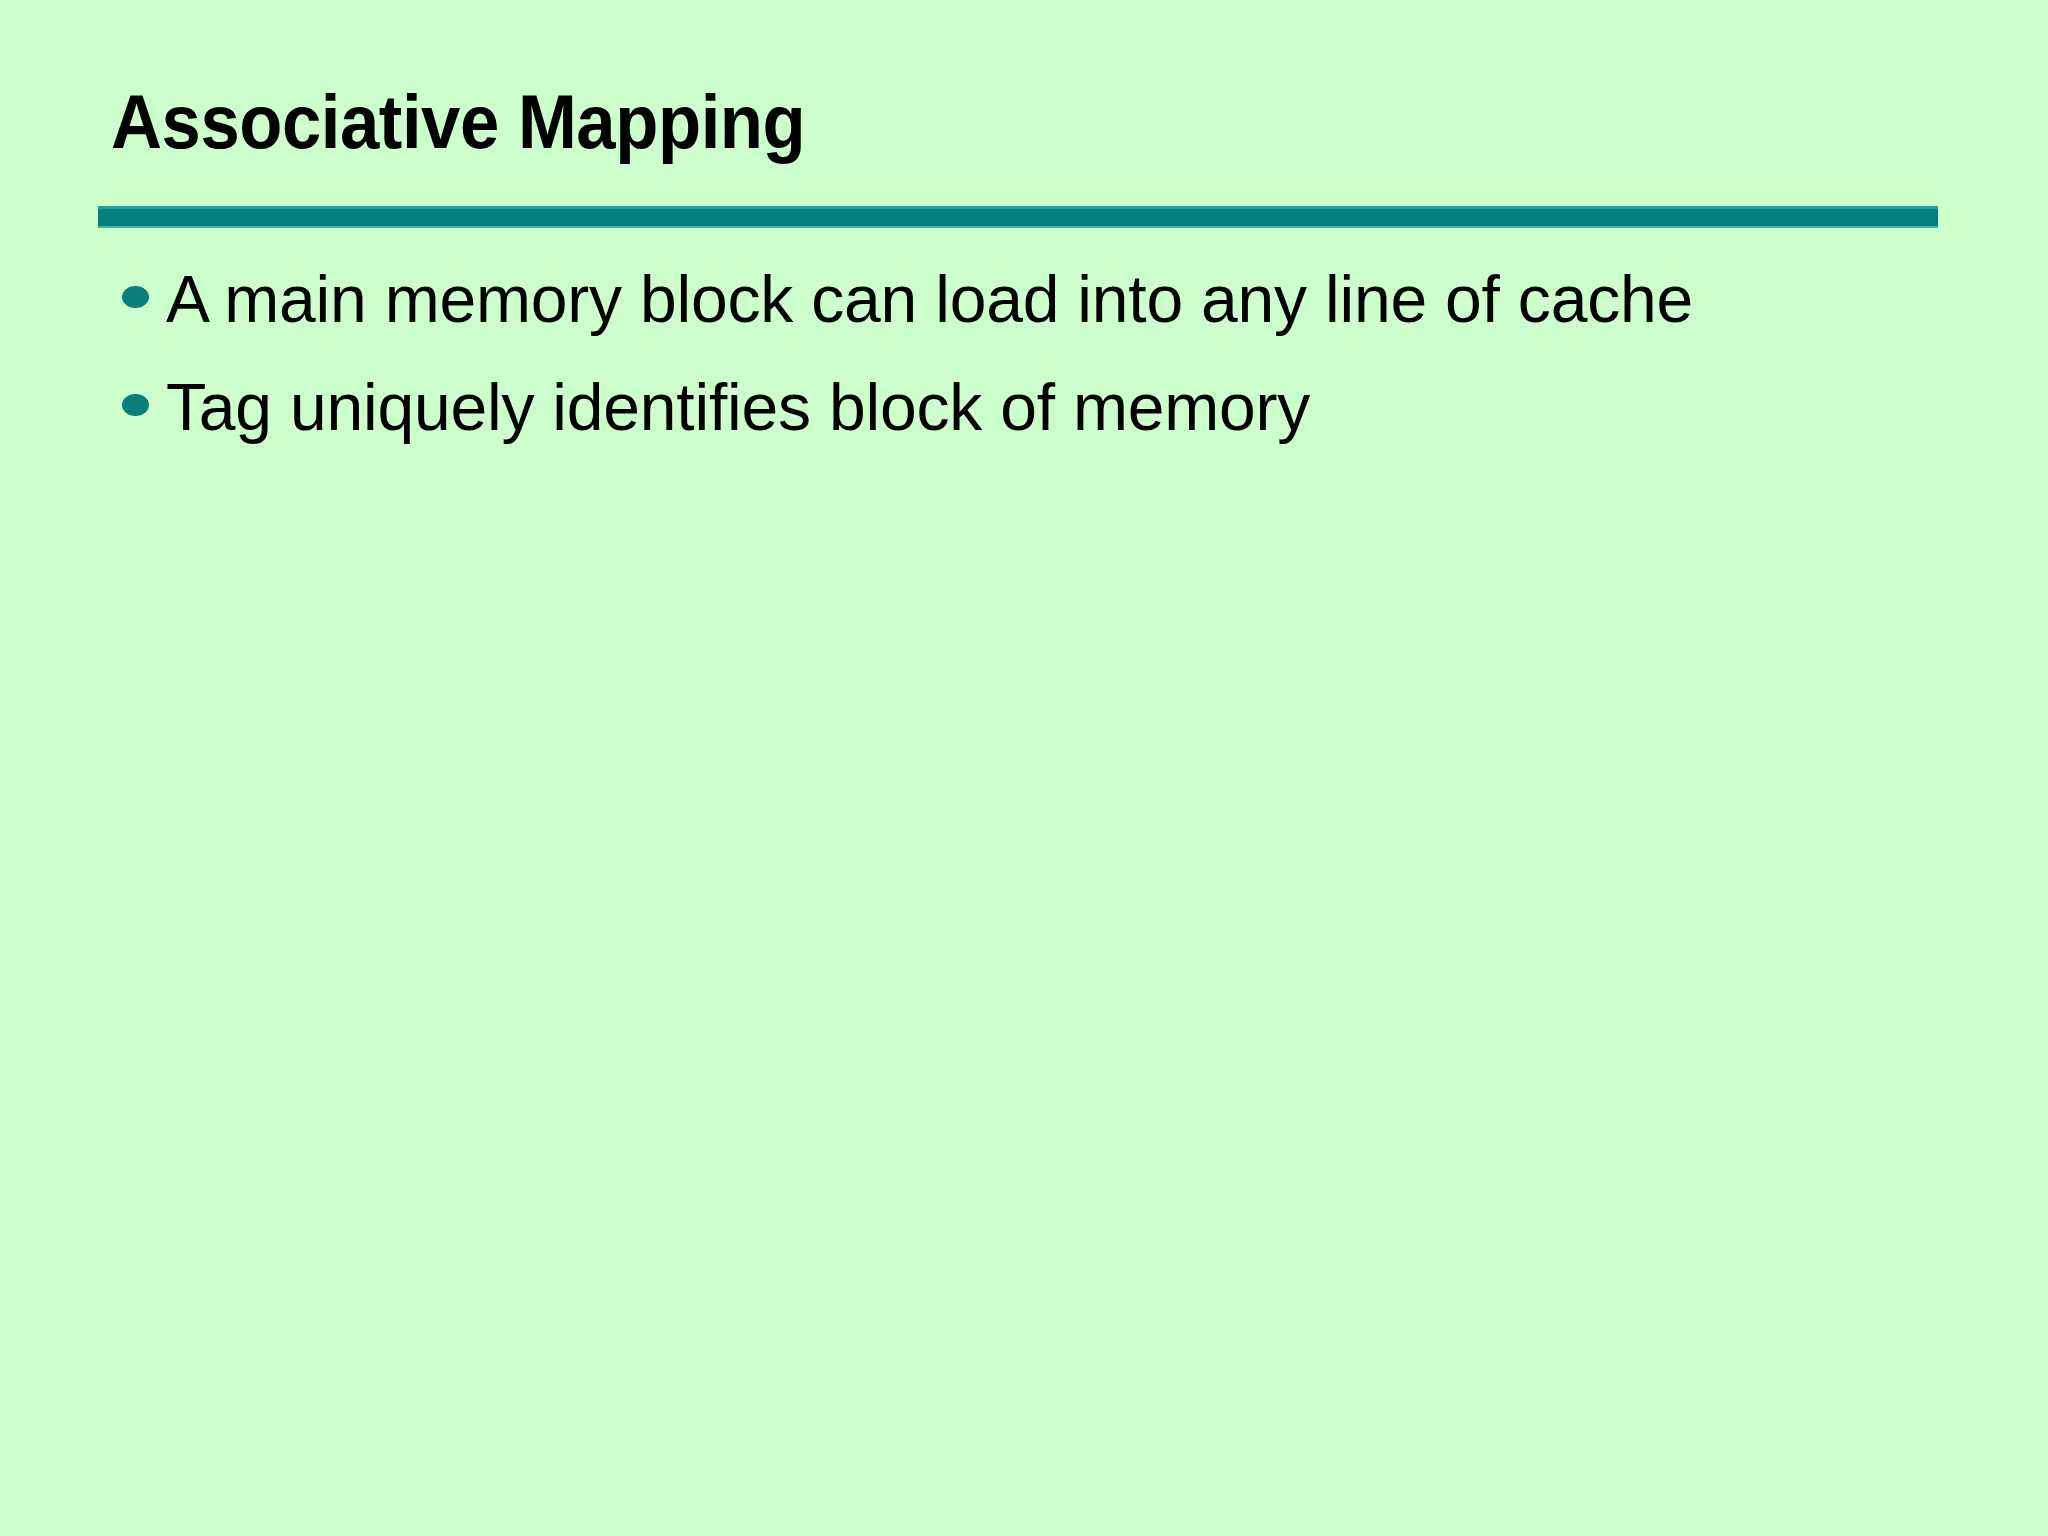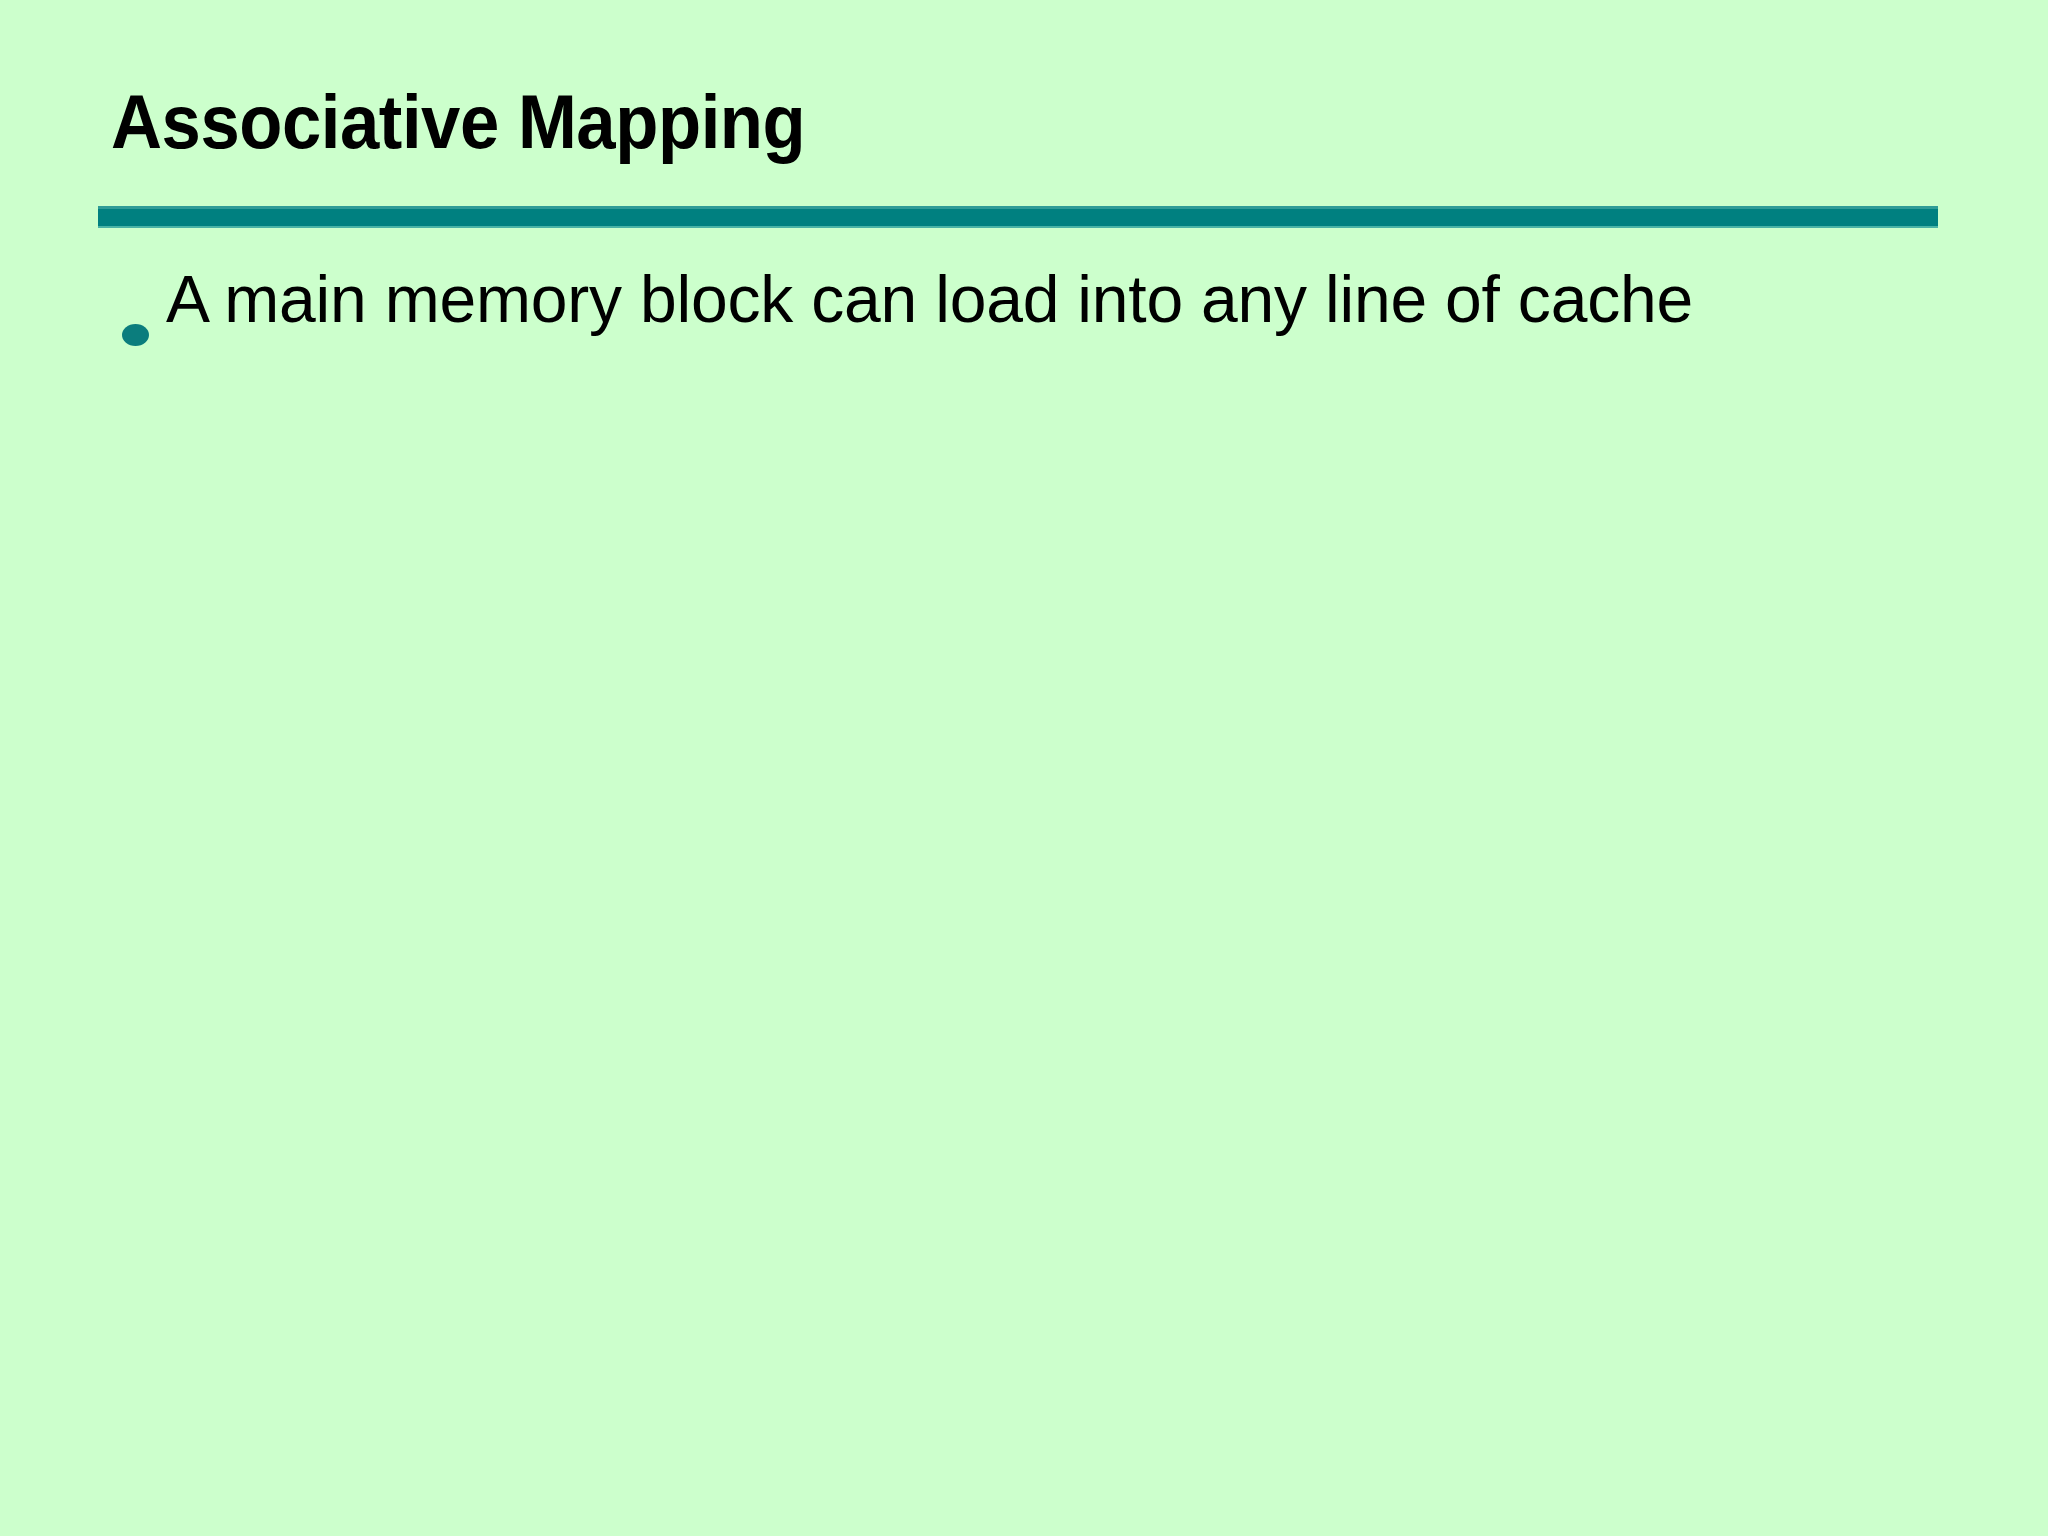--- a/index.html
+++ b/index.html
@@ -61,21 +61,21 @@
     left: 104px;
     top: 252px;
     width: 1900px;
     margin: 0;
     padding: 0;
     list-style: none;
   }
 
   .bullet-row {
     display: flex;
-    align-items: flex-end;
+    align-items: flex-start;
     margin: 0 0 14px 0;
     padding: 0;
   }
 
   .bullet-marker {
     flex: 0 0 auto;
     width: 62px;
     display: flex;
     align-items: flex-start;
     justify-content: center;
@@ -121,18 +121,24 @@
   <ul class="body-list">
 
     <li class="bullet-row" data-width="narrow">
       <span class="bullet-marker">
         <span class="bullet-dot"></span>
       </span>
       <span class="bullet-text">A main memory block can load into any line of cache</span>
     </li>
 
 
+    <li class="bullet-row">
+      <span class="bullet-marker">
+        <span class="bullet-dot"></span>
+      </span>
+      <span class="bullet-text">Tag uniquely identifies block of memory</span>
+    </li>
 
 
 
   </ul>
 
 </div>
 
 </body></html>

